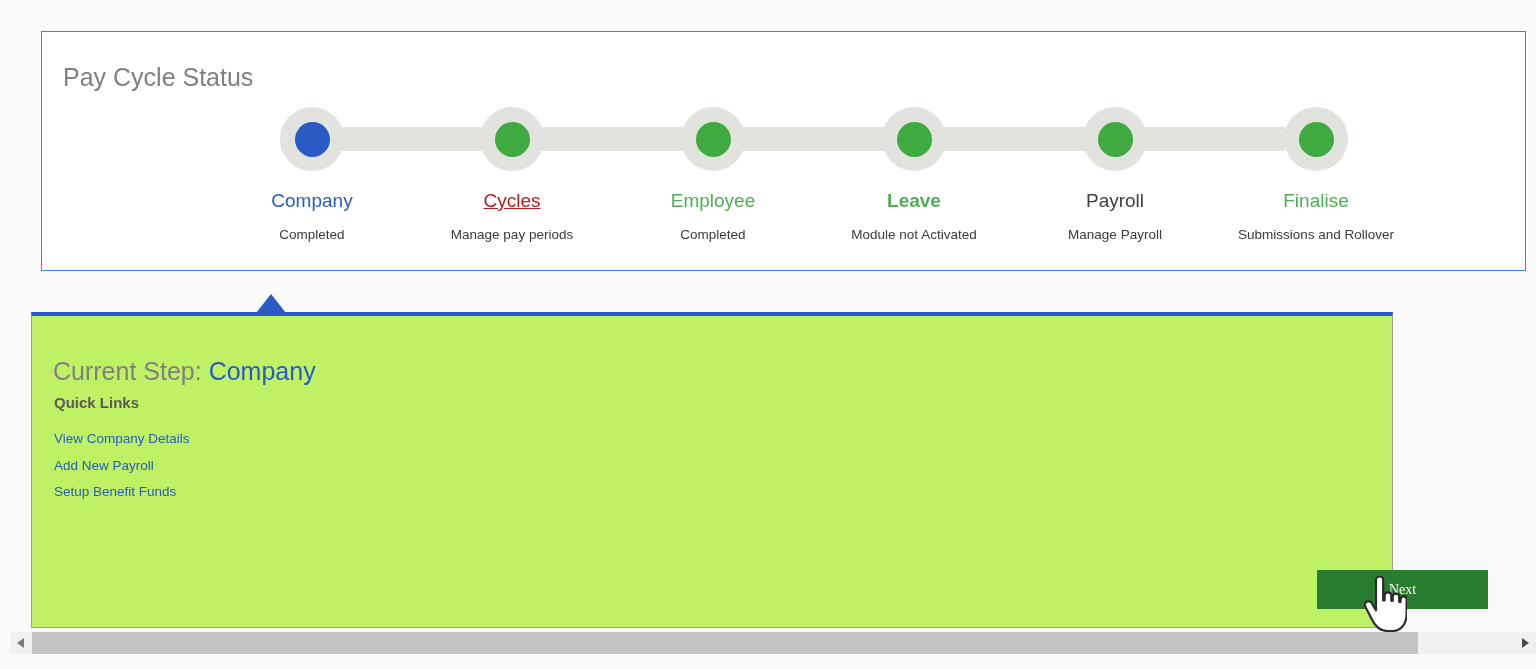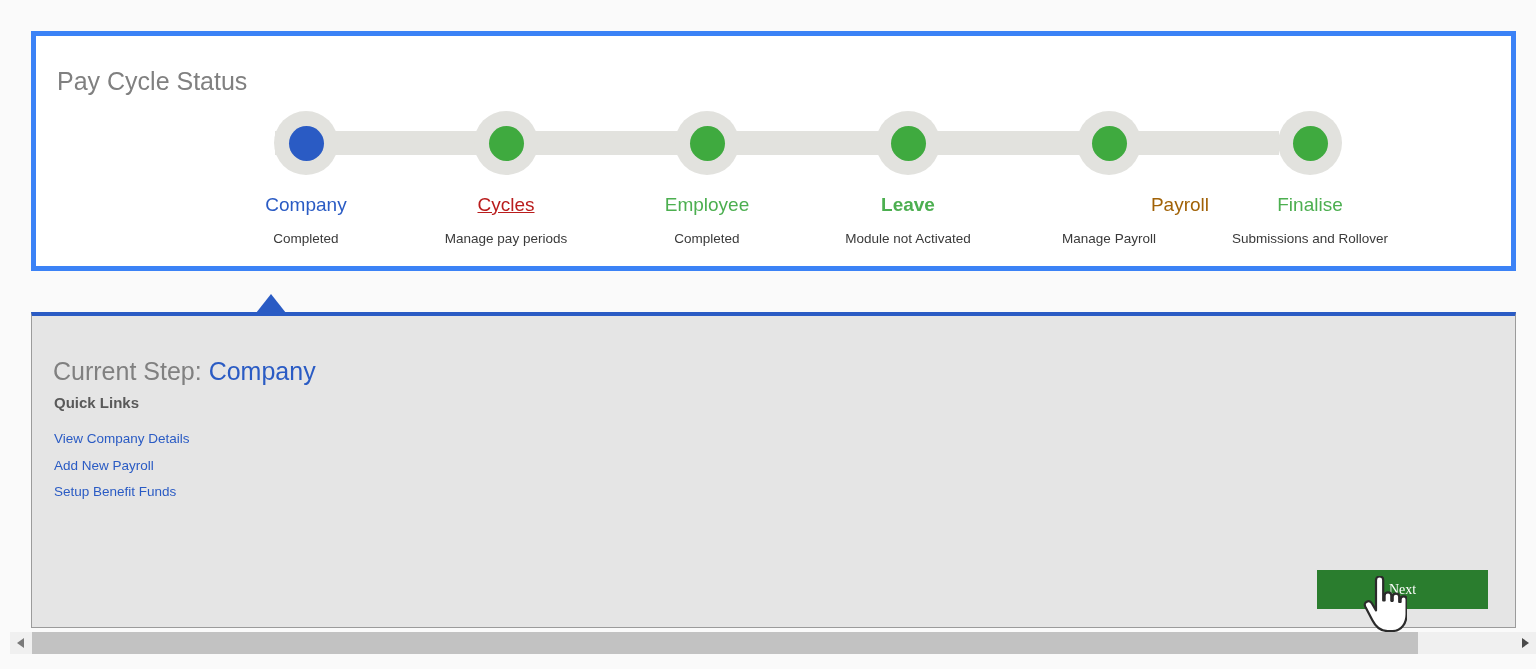--- a/index.html
+++ b/index.html
@@ -14,24 +14,24 @@
   #page {
     position: relative;
     width: 1536px;
     height: 669px;
     background: #fafafa;
   }
 
   
   .status-panel {
     position: absolute;
-    left: 31px; top: 31px;
+    left: 41px; top: 31px;
     width: 1485px; height: 240px;
     background: #ffffff;
-    border: 5px solid #3b82f6;
+    border: 1px solid #3b82f6;
   }
   .panel-title {
     position: absolute;
     left: 21px; top: 14px;
     font-size: 25px;
     color: #808080;
     font-weight: 400;
     white-space: nowrap;
   }
 
@@ -95,22 +95,22 @@
     border-left: 15px solid transparent;
     border-right: 15px solid transparent;
     border-bottom: 19px solid #2a5bc4;
     z-index: 5;
   }
 
   
   .step-panel {
     position: absolute;
     left: 31px; top: 312px;
-    width: 1485px; height: 316px;
-    background: #e5e5e5;
+    width: 1362px; height: 316px;
+    background: #bef264;
     border: 1px solid #9b9b9b;
     border-top: 4px solid #2a5bc4;
   }
   .current-step-head {
     position: absolute;
     left: 21px; top: 20px;
     font-size: 25px;
     color: #808080;
     font-weight: 400;
     white-space: nowrap;
@@ -229,21 +229,21 @@
             <div class="step-circle-outer">
               <div class="step-circle-inner" style="background: rgb(63, 170, 63);"></div>
             </div>
             <div class="step-label" style="color: rgb(76, 175, 80); font-weight: bold;">Leave</div>
             <div class="step-sub">Module not Activated</div>
           </div>
           <div class="step" style="left: 1073px;">
             <div class="step-circle-outer">
               <div class="step-circle-inner" style="background: rgb(63, 170, 63);"></div>
             </div>
-            <div class="step-label" style="color: #a16207; text-align: right;">Payroll</div>
+            <div class="step-label" style="color: #404040;">Payroll</div>
             <div class="step-sub">Manage Payroll</div>
           </div>
           <div class="step" style="left: 1274px;">
             <div class="step-circle-outer">
               <div class="step-circle-inner" style="background: rgb(63, 170, 63);"></div>
             </div>
             <div class="step-label" style="color: rgb(76, 175, 80);">Finalise</div>
             <div class="step-sub">Submissions and Rollover</div>
           </div>
         </div>

